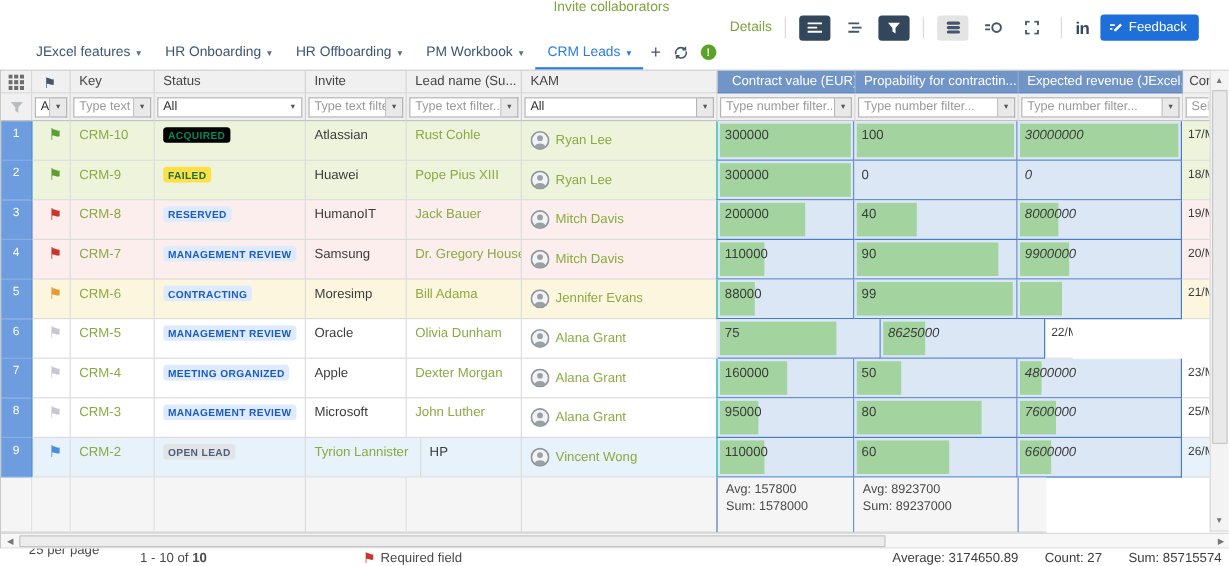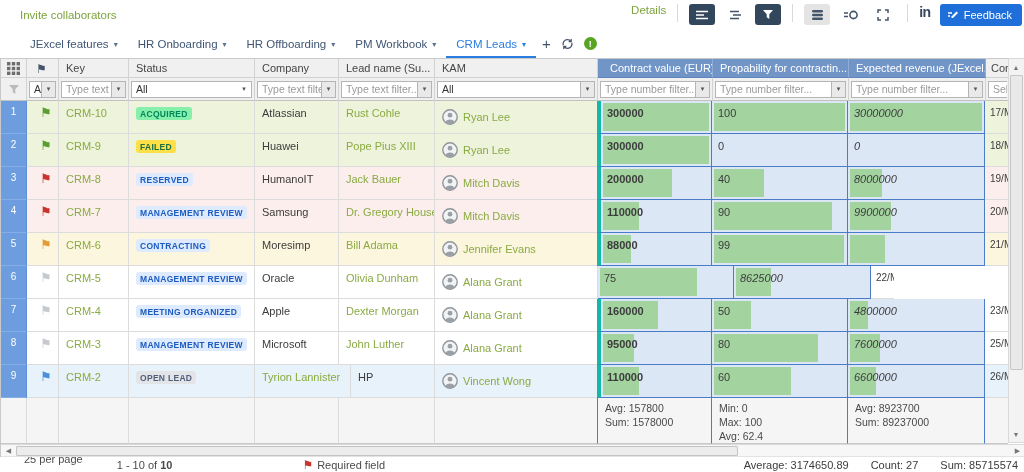--- a/index.html
+++ b/index.html
@@ -1,23 +1,23 @@
 <!DOCTYPE html>
 <html><head>
 <meta charset="utf-8">
 <style>
   * { margin:0; padding:0; box-sizing:border-box; }
   html,body { background:#fff; }
   body { font-family:"Liberation Sans","DejaVu Sans",sans-serif; font-size:11px; color:#3c3c3c; }
   .app { width:1024px; height:472px; position:relative; overflow:hidden; background:#fff; }
 
   
-  .topbar { height:30px; display:flex; align-items:center; padding:0 2px 0 20px; }
+  .topbar { height:30px; display:flex; align-items:center; padding:0 25px 0 20px;flex-direction:column; }
   .link-green { color:#7da33c; font-size:11.5px; cursor:pointer; }
-  .topbar-right { margin-left:auto; display:flex; align-items:flex-start; gap:7px; }
+  .topbar-right { margin-left:auto; display:flex; align-items:center; gap:7px; }
   .vsep { width:1px; height:18px; background:#d9d9d9; margin:0 4px; }
   .tbtn { width:26px; height:21px; border-radius:3px; display:flex; align-items:center; justify-content:center; cursor:pointer; }
   .tbtn.dark { background:#33475c; }
   .tbtn.lightgray { background:#e4e4e4; }
   .tbtn.plain { background:transparent; }
   .feedback-btn { background:#1e6fd9; color:#fff; border:none; border-radius:3px; height:22px; padding:0 10px 0 7px; font-size:11px; display:flex; align-items:center; gap:5px; cursor:pointer; font-family:inherit; }
   .linkedin { font-weight:bold; font-size:14px; color:#33475c; letter-spacing:-0.5px; cursor:pointer; margin-right:2px; }
 
   
   .tabbar { height:28px; display:flex; align-items:flex-end; padding:0 0 0 20px; }
@@ -56,29 +56,29 @@
   
   .drow { height:33px; }
   .bg-green { background:#eef3dc; } .bg-red { background:#fbeeec; }
   .bg-yellow { background:#fdf6de; } .bg-white { background:#fff; } .bg-blue { background:#e7f2fa; }
   .dcell { border-right:1px solid #dcdcdc; border-bottom:1px solid #dcdcdc; padding:6px 0 0 7px; font-size:11px; color:#3c3c3c; }
   .numcell { background:#6d9ddf; color:#fff; font-size:10px; display:flex; align-items:flex-start; justify-content:center; padding-top:5px; border-bottom:1px solid #85aee8; border-right:1px solid #5d90d6; cursor:pointer; }
   .flagcell { display:flex; align-items:flex-start; justify-content:center; padding-top:4px; font-size:13px; cursor:pointer; }
   .flag-green{color:#5a9e32}.flag-red{color:#c9342c}.flag-orange{color:#e39b35}.flag-gray{color:#c6cacf}.flag-blue{color:#4a8fd9}
   .keytext { color:#8aab43; }
   .badge { display:inline-block; font-size:8.5px; font-weight:bold; letter-spacing:.3px; padding:2px 4px 1px; border-radius:3px; margin-top:-1px; }
-  .badge-green { color:#00875a; background:#86efac; }
+  .badge-green { color:#00875a; background:#000000; }
   .badge-green2 { color:#1d6e42; background:#fde047; }
   .badge-blue { color:#1d5bbf; background:#deebff; }
   .badge-gray { color:#505f79; background:#e2e4e8; }
   .leadtext { color:#8aab43; }
   .kamcell { display:flex; align-items:center; gap:5px; padding-top:0; }
   .kamcell .nm { color:#8aab43; }
   .ncell { background:#dce7f6; border-right:1px solid #4a7cc7; border-bottom:1px solid #4a7cc7; cursor:pointer; }
-  .ncell.first { border-left:4px solid #14b8a6; margin-left:-1px;font-weight:bold; }
+  .ncell.first { border-left:1px solid #14b8a6; margin-left:-1px; }
   .ncell .bar { position:absolute; left:2px; top:2px; bottom:2px; background:#a3d49f; }
   .ncell .val { position:relative; display:block; padding:6px 0 0 6px; font-size:11px; color:#3c3c3c; }
   .ncell .val.it { font-style:italic; }
   .datecell { padding:6px 0 0 5px; font-size:10px; border-bottom:1px solid #dcdcdc; }
 
   
   .srow { height:46px; }
   .scell { background:#f5f5f5; border-right:1px solid #dcdcdc; border-bottom:1px solid #c9c9c9; padding:3px 0 0 7px; font-size:10.5px; color:#4a4a4a; line-height:14px; }
   .scell.sblue { border-right:1px solid #4a7cc7; }
   .scell.sblue.first { border-left:1px solid #4a7cc7; margin-left:-1px; }
@@ -226,21 +226,21 @@
                   <rect x="0" y="9.6" width="3.4" height="3.4"></rect>
                   <rect x="4.8" y="9.6" width="3.4" height="3.4"></rect>
                   <rect x="9.6" y="9.6" width="3.4" height="3.4"></rect>
                 </g>
               </svg>
             </span>
           </div>
         <div class="cell hcell w1" style="padding-left:9px"><span style="color:#44546a;font-size:12px">⚑</span></div>
         <div class="cell hcell w2">Key</div>
         <div class="cell hcell w3">Status</div>
-        <div class="cell hcell w4">Company</div>
+        <div class="cell hcell w4">Invite</div>
         <div class="cell hcell w5">Lead name (Su...</div>
         <div class="cell hcell w6">KAM</div>
         <div class="cell hcell hnum w7" style="padding-left:12px">Contract value (EUR)</div>
         <div class="cell hcell hnum w8">Propability for contractin...</div>
         <div class="cell hcell hnum w9">Expected revenue (JExcel...</div>
         <div class="cell hcell w10" style="border-right:none;padding-left:5px">Cor</div>
       </div>
 
       <div class="row frow">
         <div class="cell fcell center w0">
@@ -609,25 +609,20 @@
         <div class="cell scell w1"></div>
         <div class="cell scell w2"></div>
         <div class="cell scell w3"></div>
         <div class="cell scell w4"></div>
         <div class="cell scell w5"></div>
         <div class="cell scell w6"></div>
         <div class="cell scell sblue first w7" id="sum-contract">
             <div>Avg: 157800</div>
             <div>Sum: 1578000</div>
           </div>
-        <div class="cell scell sblue w8" id="sum-probability">
-            <div>Min: 0</div>
-            <div>Max: 100</div>
-            <div>Avg: 62.4</div>
-          </div>
         <div class="cell scell sblue w9" id="sum-expected">
             <div>Avg: 8923700</div>
             <div>Sum: 89237000</div>
           </div>
         <div class="cell scell w10" style="border-right:none"></div>
       </div>
 
       <div class="hscroll" style="width:1024px">
         <span class="arr left">◀</span>
         <div class="hthumb"></div>

